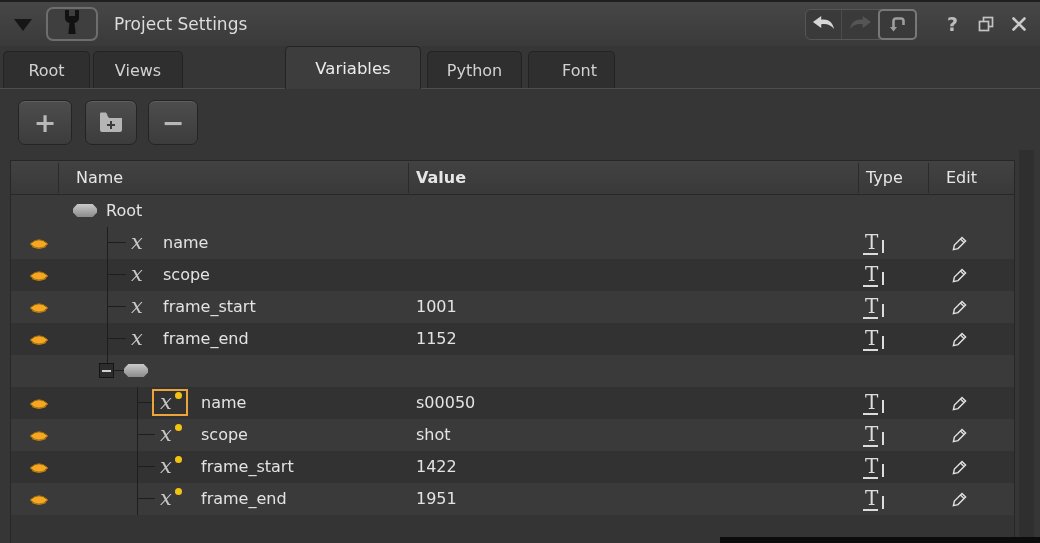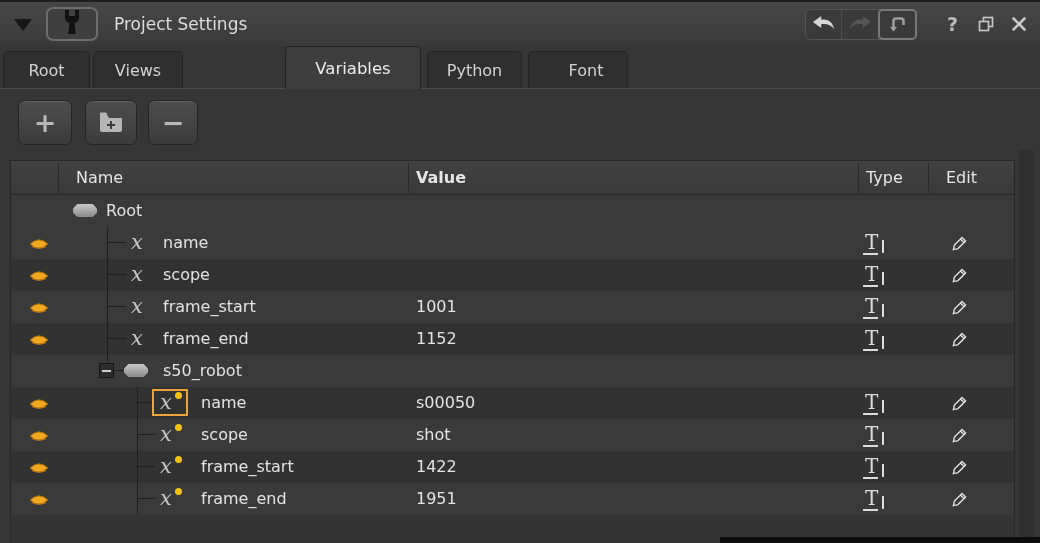--- a/index.html
+++ b/index.html
@@ -184,21 +184,21 @@
     </span>
   </div>
 </div>
 
 <div class="tabbar">
   <div class="tabline"></div>
   <div class="tab" style="left:3px;width:87px;">Root</div>
   <div class="tab" style="left:93px;width:90px;">Views</div>
   <div class="tab sel" style="left:285px;width:136px;">Variables</div>
   <div class="tab" style="left:427px;width:95px;">Python</div>
-  <div class="tab" style="left:528px;width:100px;padding-left:16px;">Font</div>
+  <div class="tab" style="left:528px;width:87px;padding-left:16px;">Font</div>
 </div>
 
 <div class="toolbtn" style="left:18px;width:54px;">
   <span>+</span>
 </div>
 <div class="toolbtn" style="left:85px;width:52px;">
   <span>
     <svg width="26" height="21" viewBox="0 0 26 21">
       <path d="M2 4 h7 l2 3 h13 v12 q0 2 -2 2 H4 q-2 0 -2 -2 Z" fill="#b5b5b5"></path>
       <path d="M2 4 v-1.5 q0 -1 1 -1 h5 l1.5 2.5 Z" fill="#b5b5b5"></path>
@@ -322,21 +322,20 @@
             <line x1="9.4" y1="5" x2="13" y2="8.6"></line>
           </svg>
       </span>
     </div>
 
     <div class="row light">
       <div class="tl" style="left:96px;top:0;width:1px;height:8px;"></div>
       <div class="expander" style="left:88px;"></div>
       <div class="tl" style="left:103px;top:15px;width:10px;height:1px;"></div>
       <div class="pill" style="left:113px;"></div>
-      <span class="rlabel" style="left:152px;">s50_robot</span>
     </div>
 
     <div class="row dark">
       <span class="eye">
         <svg width="20" height="14" viewBox="0 0 20 14">
             <path d="M1 7 Q10 -1.5 19 7 Q10 15.5 1 7 Z" fill="#f5a623" stroke="#96660a" stroke-width="1"></path>
             <path d="M3 9.5 Q10 13 17 9.5" stroke="#c27d12" fill="none" stroke-width="1.2"></path>
           </svg>
       </span>
       <div class="tl vfull" style="left:126px;"></div>

